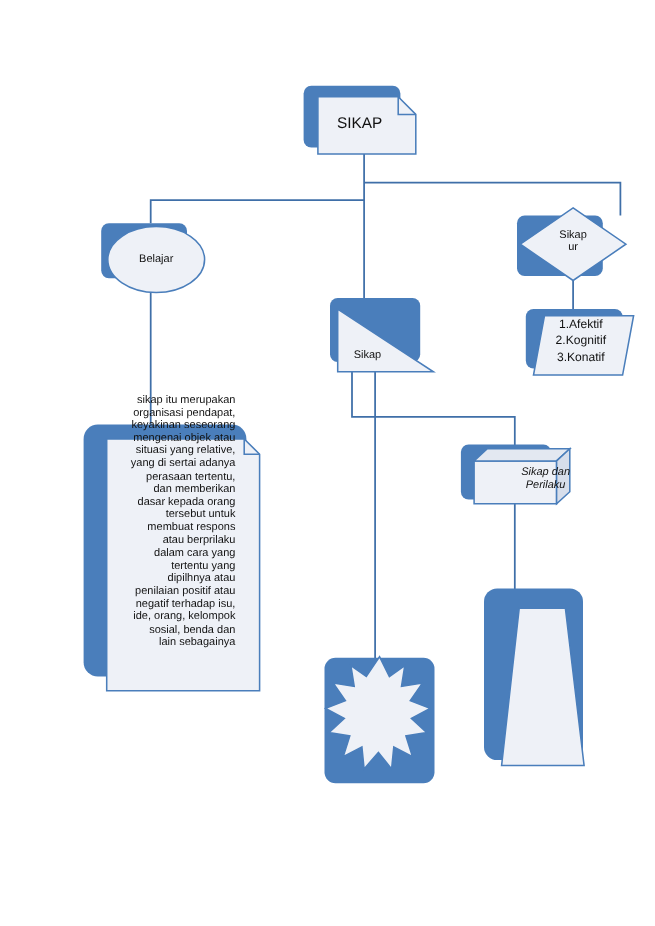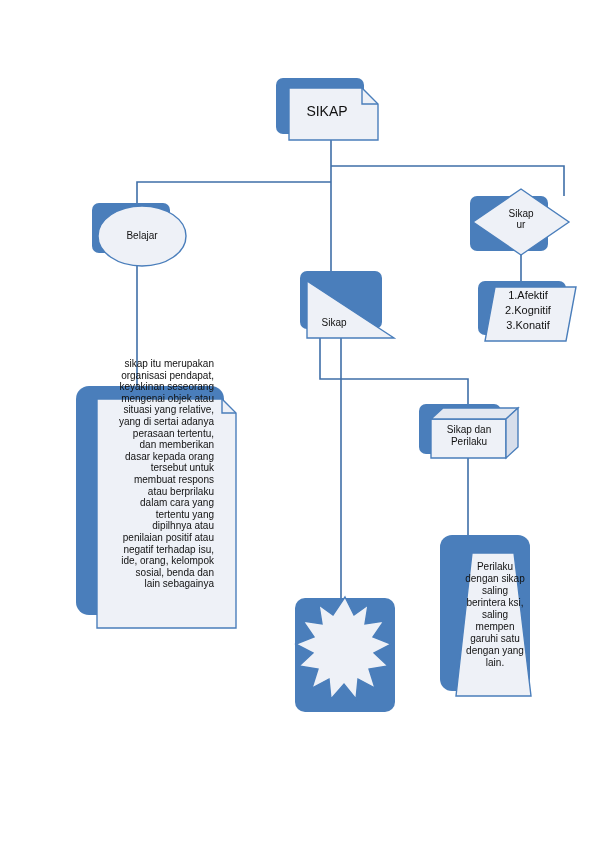--- a/index.html
+++ b/index.html
@@ -118,21 +118,20 @@
 
   <div class="node-label lbl-struktur" style="left:491px;top:208px;width:60px;">Sikap
 ur</div>
 
   <div class="node-label lbl-teori" style="left:307px;top:317px;width:54px;">Sikap</div>
 
   <div class="node-label lbl-struktur-list" style="left:489px;top:288px;width:78px;">1.Afektif
 2.Kognitif
 3.Konatif</div>
 
-  <div class="node-label lbl-sikapperilaku" style="left:423px;top:424px;width:92px;">Sikap dan
+  <div class="node-label lbl-sikapperilaku" style="left:450px;top:424px;width:92px;font-style:italic;">Sikap dan
 Perilaku</div>
 
   <div class="node-label lbl-definisi-text" style="left:118px;top:358px;width:96px;white-space:normal;">sikap itu merupakan organisasi pendapat, keyakinan seseorang mengenai objek atau situasi yang relative, yang di sertai adanya perasaan tertentu, dan memberikan dasar kepada orang tersebut untuk membuat respons atau berprilaku dalam cara yang tertentu yang dipilhnya atau penilaian positif atau negatif terhadap isu, ide, orang, kelompok sosial, benda dan lain sebagainya</div>
 
 
-  <div class="node-label lbl-perilaku-text" style="left:465px;top:561px;width:60px;white-space:normal;">Perilaku dengan sikap saling berintera ksi, saling mempen garuhi satu dengan yang lain.</div>
 
 </div>
 
 </body></html>

